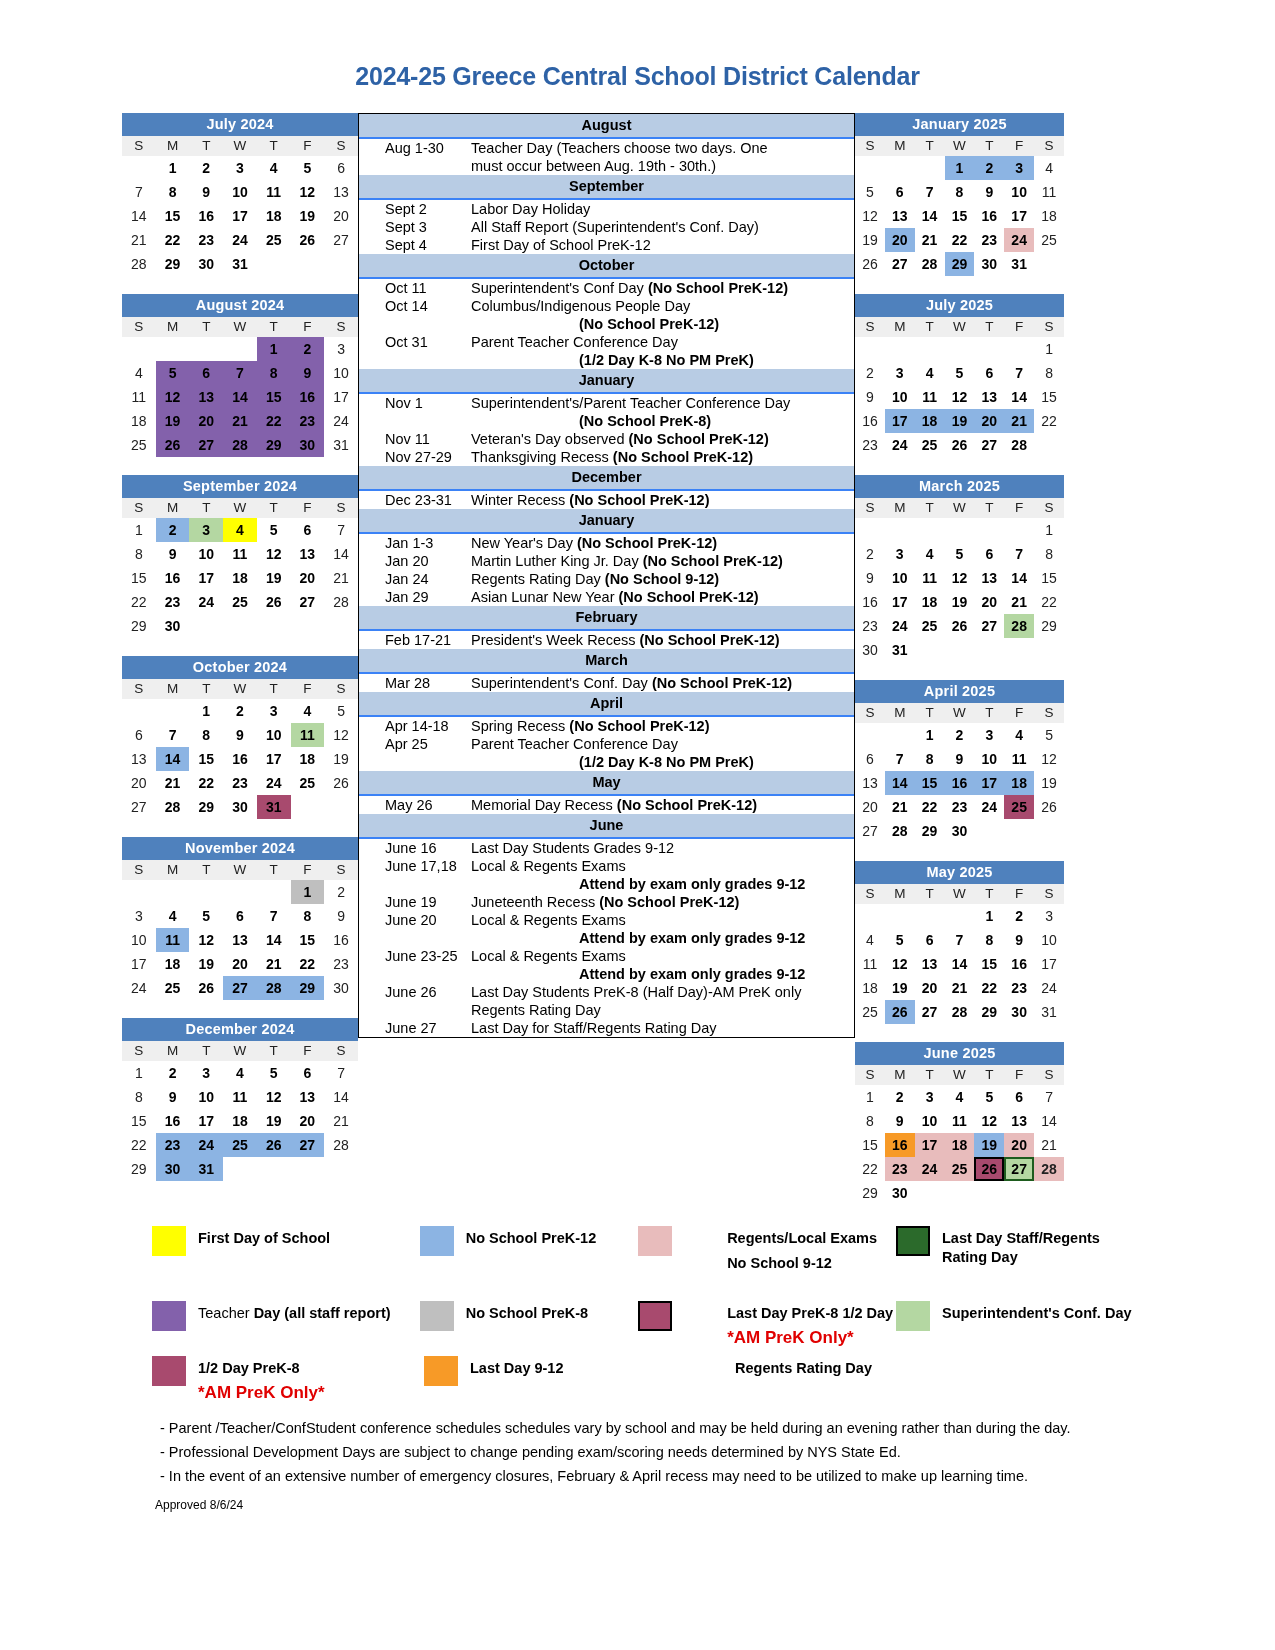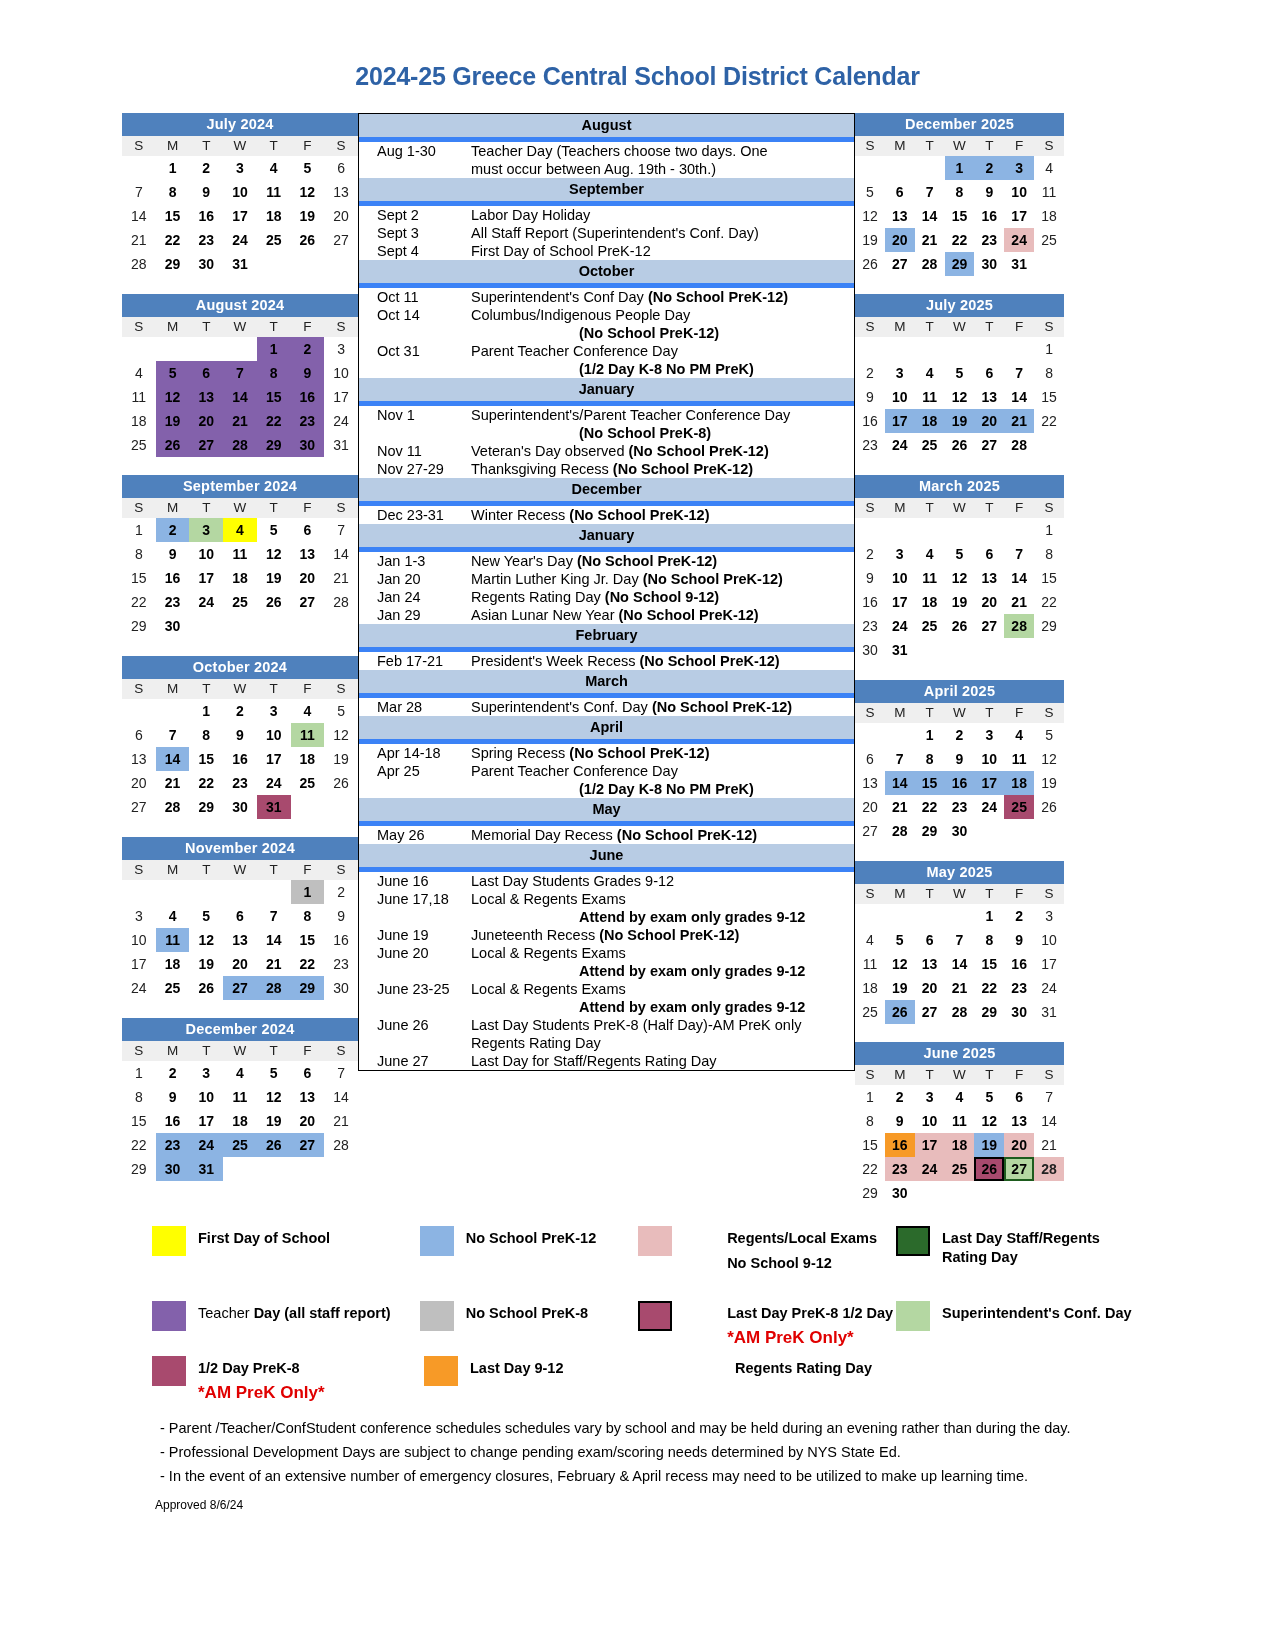--- a/index.html
+++ b/index.html
@@ -72,24 +72,24 @@
   table.month td.day.we { font-weight: normal; color:#222; }
   table.month td.empty { height: 24px; }
 
   
   .ev-month {
     background:#b8cce4;
     text-align:center;
     font-size:14.5px;
     font-weight:bold;
     padding:3px 0 4px 0;
-    border-bottom:5px solid #3b82f6;
+    border-bottom:2px solid #3b82f6;
   }
   .ev-row { display:flex; align-items:flex-start; font-size:14.5px; padding:1px 0 1px 0; }
-  .ev-date { width:112px; padding-left:18px; flex:none; }
+  .ev-date { width:112px; padding-left:26px; flex:none; }
   .ev-desc { flex:1; padding-right:6px; }
   .ev-desc b { font-weight:bold; }
 
   
   .legend {
     position:absolute; left:152px; top:1226px; width:990px;
   }
   .leg-row { display:flex; align-items:flex-start; margin-bottom:6px; }
   .leg-item { display:flex; align-items:flex-start; }
   .leg-sw {
@@ -653,21 +653,21 @@
         </div>
         <div class="ev-row">
           <div class="ev-date">June 27</div>
           <div class="ev-desc">Last Day for Staff/Regents Rating Day</div>
         </div>
       </div>
     <div class="col-right" id="col-right">
         <table class="month">
           <thead>
             <tr>
-              <th class="mname" colspan="7">December 2025</th>
+              <th class="mname" colspan="7">January 2025</th>
             </tr>
             <tr>
               <td class="dow">S</td>
               <td class="dow">M</td>
               <td class="dow">T</td>
               <td class="dow">W</td>
               <td class="dow">T</td>
               <td class="dow">F</td>
               <td class="dow">S</td>
             </tr>

